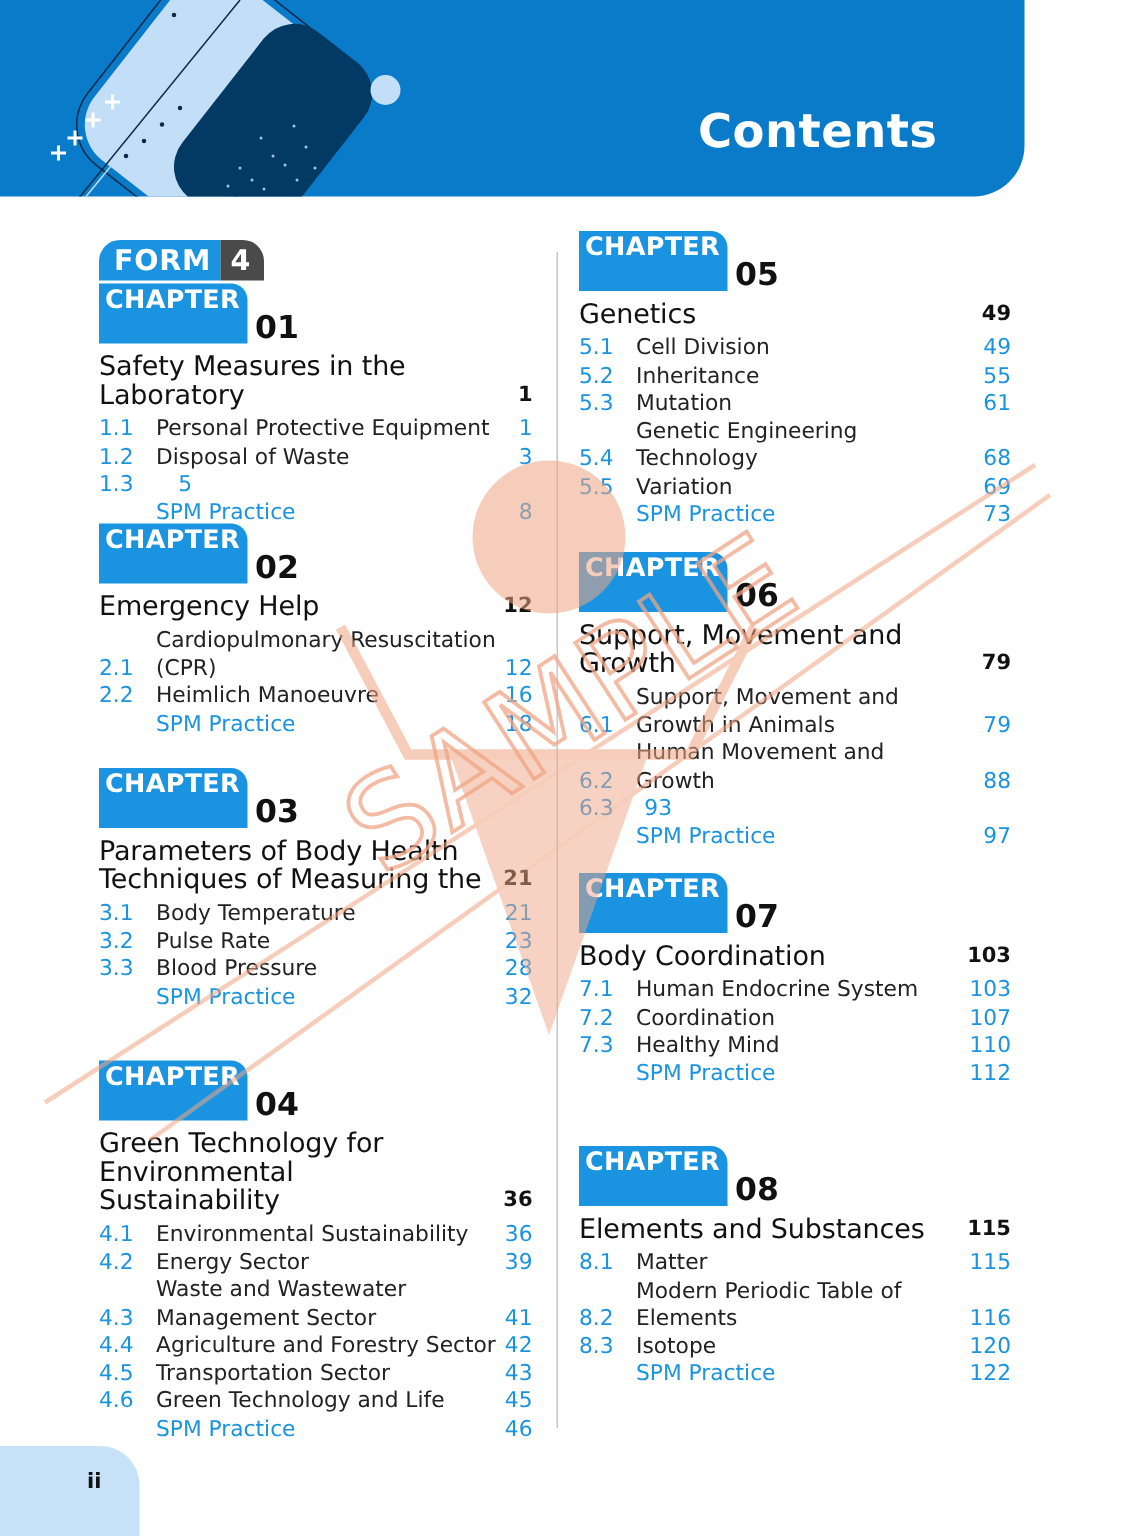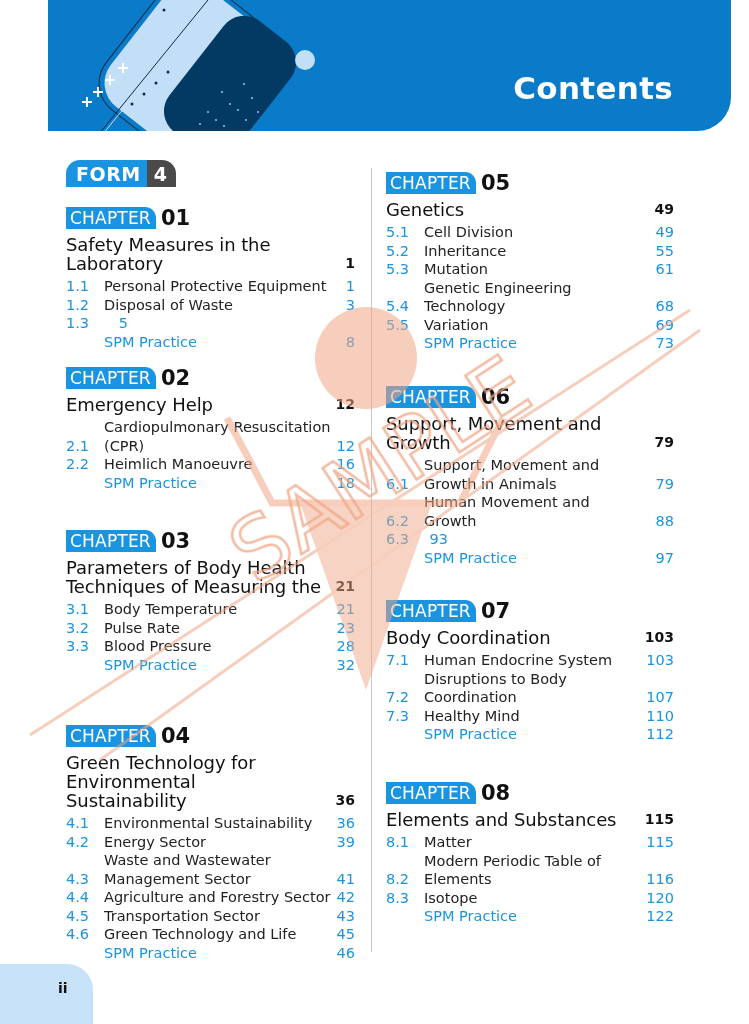--- a/index.html
+++ b/index.html
@@ -2,21 +2,21 @@
 <html><head>
 <meta charset="utf-8">
 <style>
   * { box-sizing: border-box; margin: 0; padding: 0; }
   html, body { width: 749px; height: 1024px; background: #ffffff; overflow: hidden; }
   body { position: relative; font-family: "DejaVu Sans", "Liberation Sans", sans-serif; color: #1a1a1a; }
 
   
   .header {
     position: absolute; left: 0; top: 0; width: 683px; height: 131px;
-    background: #0a7bc8; border-bottom-right-radius: 34px; overflow: hidden; margin-left: 48px;
+    background: #0a7bc8; border-bottom-right-radius: 34px; overflow: hidden;
   }
   .header-title {
     position: absolute; right: 58px; top: 70px;
     font-family: "DejaVu Sans", sans-serif; font-weight: bold; font-size: 31px;
     color: #ffffff; letter-spacing: 0.3px;
   }
   .deco { position: absolute; left: 0; top: 0; }
 
   
   .col { position: absolute; top: 160px; }
@@ -33,22 +33,22 @@
     line-height: 25px;
   }
   .form-badge .num {
     background: #4a4a4a; color: #fff; font-weight: bold; font-size: 19px;
     padding: 2px 9px 0 7px; border-top-right-radius: 14px; line-height: 25px;
   }
 
   .chapter { position: absolute; left: 0; width: 100%; }
   .ch-head { display: flex; align-items: flex-end; height: 24px; }
   .ch-badge {
-    background: #1a94e0; color: #fff; font-weight: normal; font-size: 17px;
-    height: 22px; line-height: 23px; padding: 0 5px 0 4px;
+    background: #1a94e0; color: #fff; font-weight: bold; font-size: 17px;
+    height: 40px; line-height: 23px; padding: 0 5px 0 4px;
     border-top-right-radius: 11px; letter-spacing: 0.2px; margin-top: 44px;
   }
   .ch-num { font-weight: bold; font-size: 21px; color: #111; margin-left: 5px; line-height: 22px; }
 
   .ch-title-row { display: flex; justify-content: space-between; align-items: flex-end; margin-top: 6px; }
   .ch-title { font-weight: normal; font-size: 18px; line-height: 19px; color: #111; letter-spacing: -0.1px; }
   .ch-page { font-weight: bold; font-size: 14px; line-height: 19px; color: #111; }
 
   .items { margin-top: 4px; }
   .item { display: flex; align-items: flex-end; font-size: 14.5px; line-height: 18.5px; }
@@ -432,21 +432,20 @@
         <div class="item">
           <span class="sec">7.1</span>
           <span class="txt">
             <div>Human Endocrine System</div>
           </span>
           <span class="pg">103</span>
         </div>
         <div class="item">
           <span class="sec">7.2</span>
           <span class="txt">
-            <div>Disruptions to Body</div>
             <div>Coordination</div>
           </span>
           <span class="pg">107</span>
         </div>
         <div class="item">
           <span class="sec">7.3</span>
           <span class="txt">
             <div>Healthy Mind</div>
           </span>
           <span class="pg">110</span>

